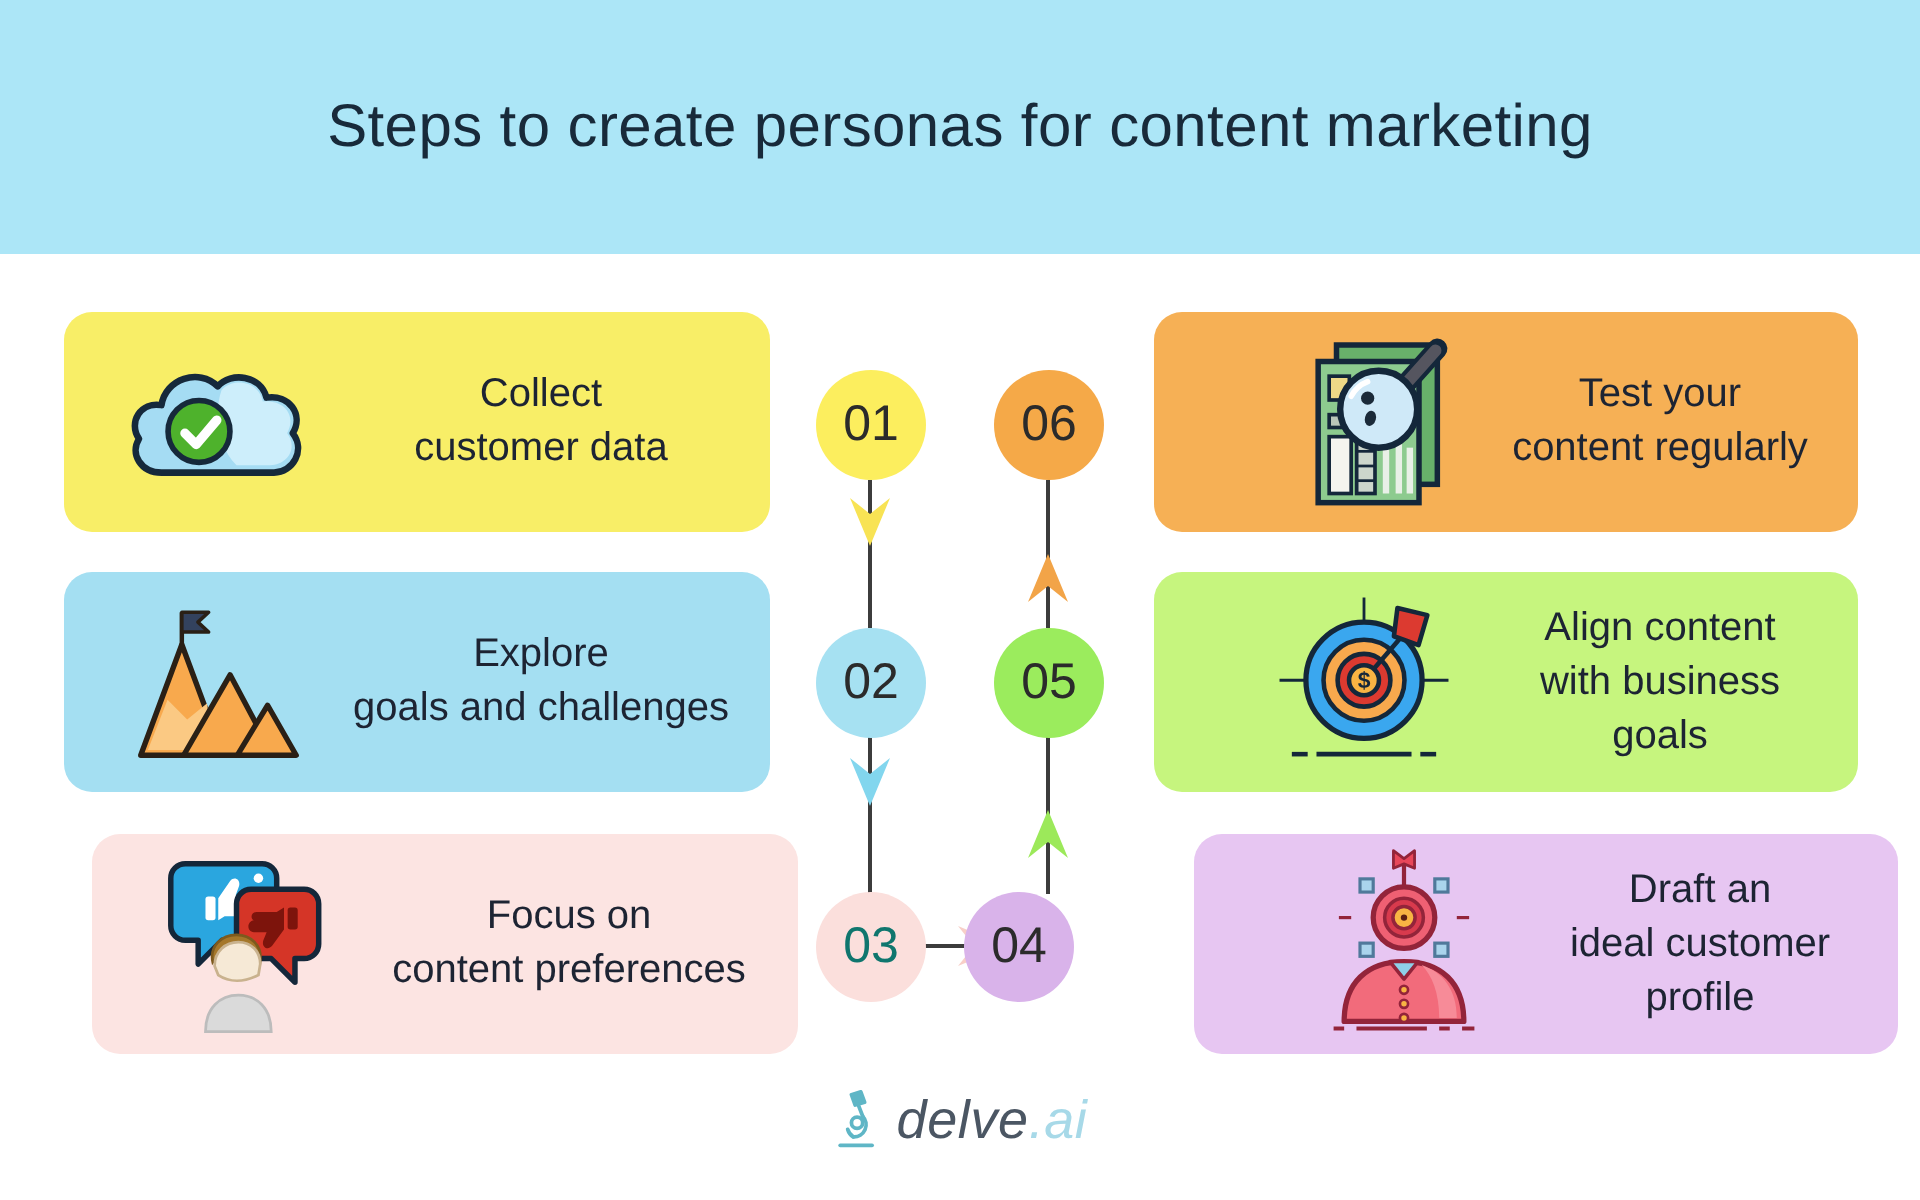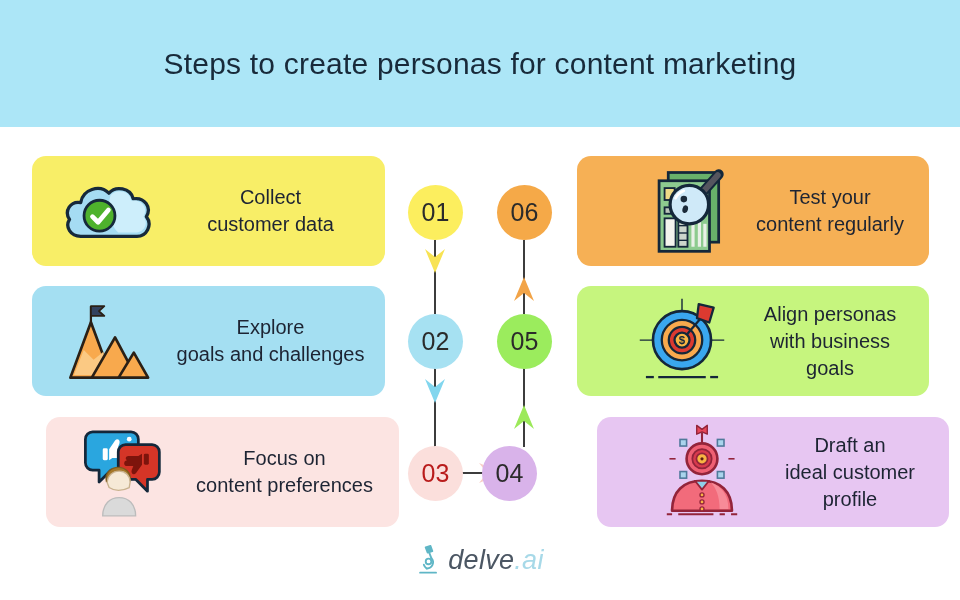--- a/index.html
+++ b/index.html
@@ -68,21 +68,21 @@
     </svg>
   <svg class="chev ch4" width="22" height="26" viewBox="0 0 22 26" style="fill: rgb(156, 233, 90);">
     <polygon points="1,25 11,17 21,25 11,1"></polygon>
     </svg>
   <svg class="chev ch5" width="22" height="26" viewBox="0 0 22 26" style="fill: rgb(242, 164, 72);">
     <polygon points="1,25 11,17 21,25 11,1"></polygon>
     </svg>
 
   <div class="circle c01" style="background-color: rgb(252, 238, 94); color: rgb(43, 43, 43);">01</div>
   <div class="circle c02" style="background-color: rgb(166, 225, 242); color: rgb(43, 43, 43);">02</div>
-  <div class="circle c03" style="background-color: rgb(251, 223, 220); color: #b91c1c;">03</div>
+  <div class="circle c03" style="background-color: rgb(251, 223, 220); color: #0f766e;">03</div>
   <div class="circle c04" style="background-color: rgb(217, 179, 234); color: rgb(43, 43, 43);">04</div>
   <div class="circle c05" style="background-color: rgb(155, 236, 93); color: rgb(43, 43, 43);">05</div>
   <div class="circle c06" style="background-color: rgb(245, 169, 72); color: rgb(43, 43, 43);">06</div>
 
   <div class="card pos-l1" style="background-color: rgb(248, 238, 103);">
     <div class="icon-wrap">
       <svg width="90" height="72" viewBox="0 0 96 76">
         <path d="M20,65 C9,65 3,55 8,47 C2,38 9,27 20,29 C22,15 40,9 50,19 C57,11 73,13 76,25 C88,23 96,34 90,44 C97,53 90,65 80,65 Z" fill="#a5dcf3" stroke="#16293b" stroke-width="3.5" stroke-linejoin="round"></path>
         <path d="M52,21 C58,14 72,16 74,27 C86,26 92,35 87,44 C93,52 87,61 78,61 L60,61 C50,52 48,32 52,21 Z" fill="#cdeefb"></path>
         <circle cx="40" cy="43" r="16.5" fill="#4eb22c" stroke="#16293b" stroke-width="3"></circle>
@@ -177,21 +177,21 @@
         <circle cx="50" cy="50" r="8.5" fill="#f8b443" stroke="#14273a" stroke-width="2.6"></circle>
         <text x="50" y="54.6" text-anchor="middle" font-size="13" font-weight="700" fill="#14273a" font-family="'Liberation Sans',sans-serif">$</text>
         <line x1="56" y1="43" x2="75" y2="21" stroke="#14273a" stroke-width="2.6"></line>
         <path d="M69,9 L86,13 L81,30 L67,25 Z" fill="#dc3a30" stroke="#14273a" stroke-width="2.6" stroke-linejoin="round"></path>
         <line x1="23" y1="92" x2="77" y2="92" stroke="#14273a" stroke-width="2.6"></line>
         <line x1="9" y1="92" x2="18" y2="92" stroke="#14273a" stroke-width="2.6"></line>
         <line x1="82" y1="92" x2="91" y2="92" stroke="#14273a" stroke-width="2.6"></line>
       </svg>
     </div>
     <div class="txt" style="color: rgb(29, 36, 51);">
-      <div>Align personas</div>
+      <div>Align content</div>
         <div>with business goals</div>
     </div>
   </div>
 
   <div class="card right pos-r3" style="background-color: rgb(231, 198, 242); margin-left: 20px;">
     <div class="icon-wrap">
       <svg width="88" height="96" viewBox="0 0 100 108">
         <line x1="10" y1="102" x2="90" y2="102" stroke="#93243a" stroke-width="2.2" stroke-dasharray="6 7 40 7"></line>
         <path d="M16,98 C16,76 29,64 50,64 C71,64 84,76 84,98 Z" fill="#f26b7b" stroke="#93243a" stroke-width="3" stroke-linejoin="round"></path>
         <path d="M60,66 C72,70 80,80 80,96 L70,96 C70,82 66,72 60,66 Z" fill="#f78b98"></path>

